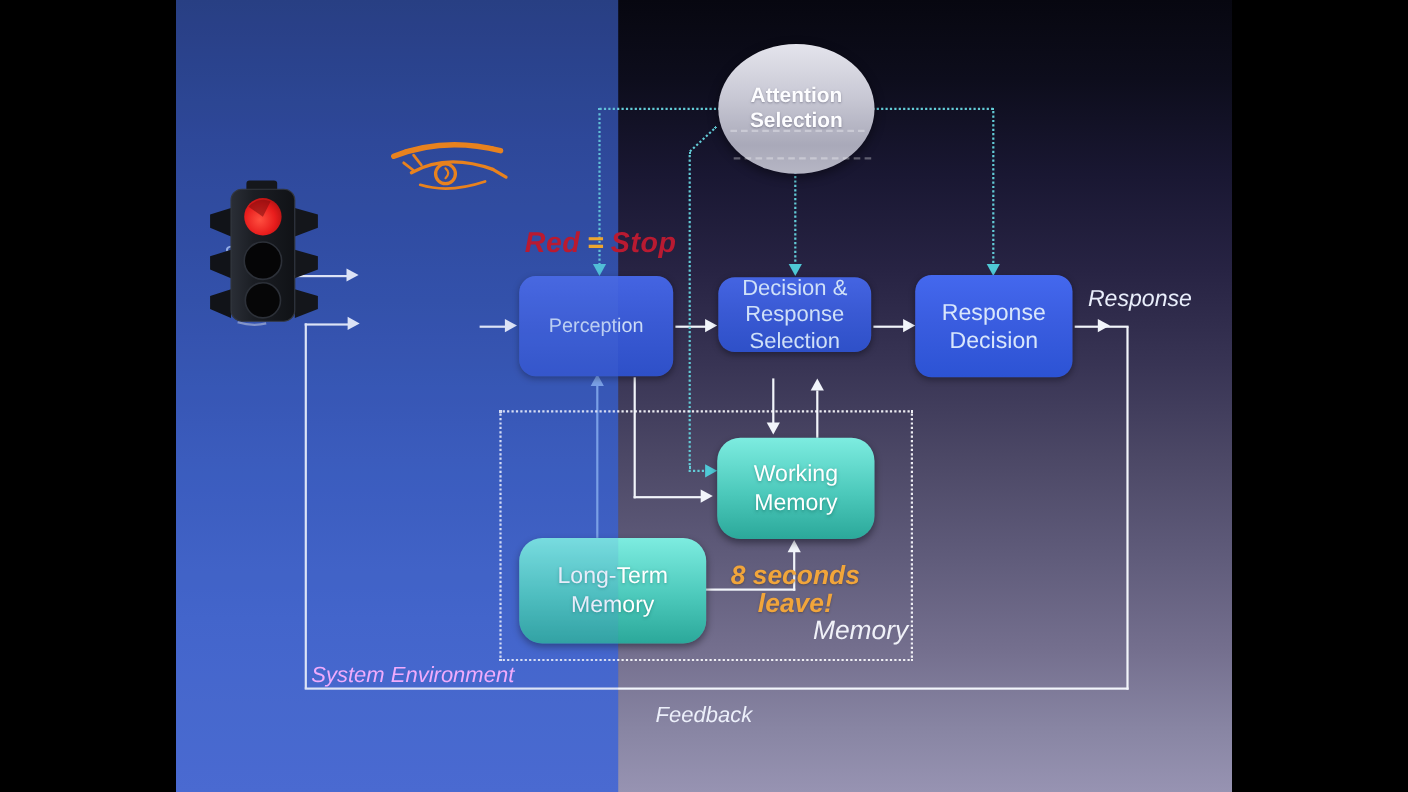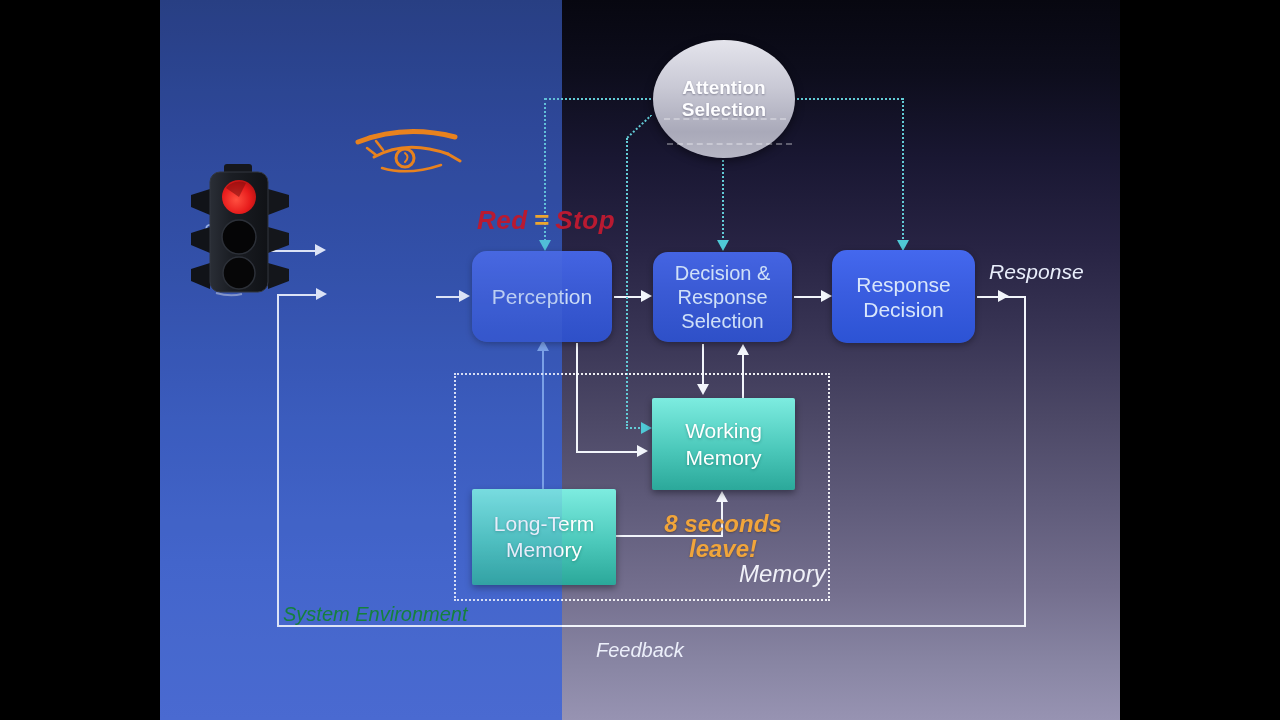--- a/index.html
+++ b/index.html
@@ -32,39 +32,39 @@
   .ah.d{border-left:6px solid transparent;border-right:6px solid transparent;border-top:11px solid #f2f5fb;}
   .ah.u{border-left:6px solid transparent;border-right:6px solid transparent;border-bottom:11px solid #f2f5fb;}
   .ah.teal.r{border-left-color:#4fc9d6}.ah.teal.d{border-top-color:#4fc9d6}
   .ah.blue.u{border-bottom-color:#7fa6e8}
   
   .node{position:absolute;z-index:3;display:flex;flex-direction:column;justify-content:center;
     align-items:center;text-align:center;}
   .blue-box{background:linear-gradient(180deg,#4464e2 0%,#3a5ad4 45%,#2e50c8 100%);
     border-radius:15px;box-shadow:0 2px 6px rgba(0,0,10,0.35);color:#cfe0f8;}
   .teal-box{background:linear-gradient(180deg,#7dece0 0%,#4cc9bb 55%,#2ba89a 100%);
-    border-radius:2px;box-shadow:0 3px 7px rgba(0,0,10,0.4);color:#ffffff;
+    border-radius:21px;box-shadow:0 3px 7px rgba(0,0,10,0.4);color:#ffffff;
     text-shadow:0 1px 3px rgba(0,80,70,0.4);align-items:center;}
   .n-sss{left:329px;top:198px;width:106px;height:148px;font-size:20px;line-height:27px;color:#86a4dc;}
-  .n-perception{left:472px;top:251px;width:140px;height:91px;font-size:21px;color:#ccdcf6;}
-  .n-decision{left:653px;top:252px;width:139px;height:90px;font-size:20px;line-height:24px;}
+  .n-perception{left:472px;top:251px;width:140px;height:91px;font-size:18px;color:#ccdcf6;}
+  .n-decision{left:653px;top:252px;width:139px;height:68px;font-size:20px;line-height:24px;}
   .n-re{left:832px;top:250px;width:143px;height:93px;font-size:21px;line-height:25px;color:#d8e6fb;
     background:linear-gradient(180deg,#4468ee 0%,#3a5de0 45%,#2c53d4 100%);}
   .n-wm{left:652px;top:398px;width:143px;height:92px;font-size:21px;line-height:27px;}
-  .n-ltm{left:472px;top:489px;width:144px;height:96px;font-size:21px;line-height:26px;}
+  .n-ltm{left:472px;top:489px;width:170px;height:96px;font-size:21px;line-height:26px;}
   .n-attention{left:653px;top:40px;width:142px;height:118px;border-radius:50%;
     background:linear-gradient(180deg,#e4e4ec 0%,#c9c9d5 40%,#a9a9b9 78%,#b6b6c4 100%);
     box-shadow:0 3px 10px rgba(0,0,0,0.45);color:#fdfdff;font-size:19px;line-height:22px;
     text-shadow:0 1px 2px rgba(90,90,110,0.6);font-weight:bold;}
   
   .lbl{position:absolute;z-index:7;white-space:nowrap;font-style:italic;}
   .lbl-stimuli{left:203px;top:220px;font-size:20px;color:#a0b8e8;z-index:4;}
   .lbl-response{left:989px;top:260px;font-size:21px;color:#e9eefb;}
   .lbl-memory{left:739px;top:560px;font-size:24px;color:#f0f1f8;}
-  .lbl-sysenv{left:283px;top:603px;font-size:20px;color:#15803d;}
+  .lbl-sysenv{left:283px;top:603px;font-size:20px;color:#f0abfc;}
   .lbl-feedback{left:596px;top:639px;font-size:20px;color:#eceffa;}
   .lbl-redstop{left:477px;top:205px;font-size:26px;font-weight:bold;letter-spacing:0.5px;}
   .lbl-redstop .red{color:#b91a31;}
   .lbl-redstop .eq{color:#eda62f;padding:0 6px;}
   .lbl-countdown{left:650px;top:511px;width:146px;text-align:center;font-size:24px;
     font-weight:bold;line-height:25px;color:#f1a53b;white-space:normal;
     text-shadow:0 1px 2px rgba(50,30,0,0.35);}
   
   .pic{position:absolute;z-index:7;}
   .pic-traffic{left:188px;top:163px;}

